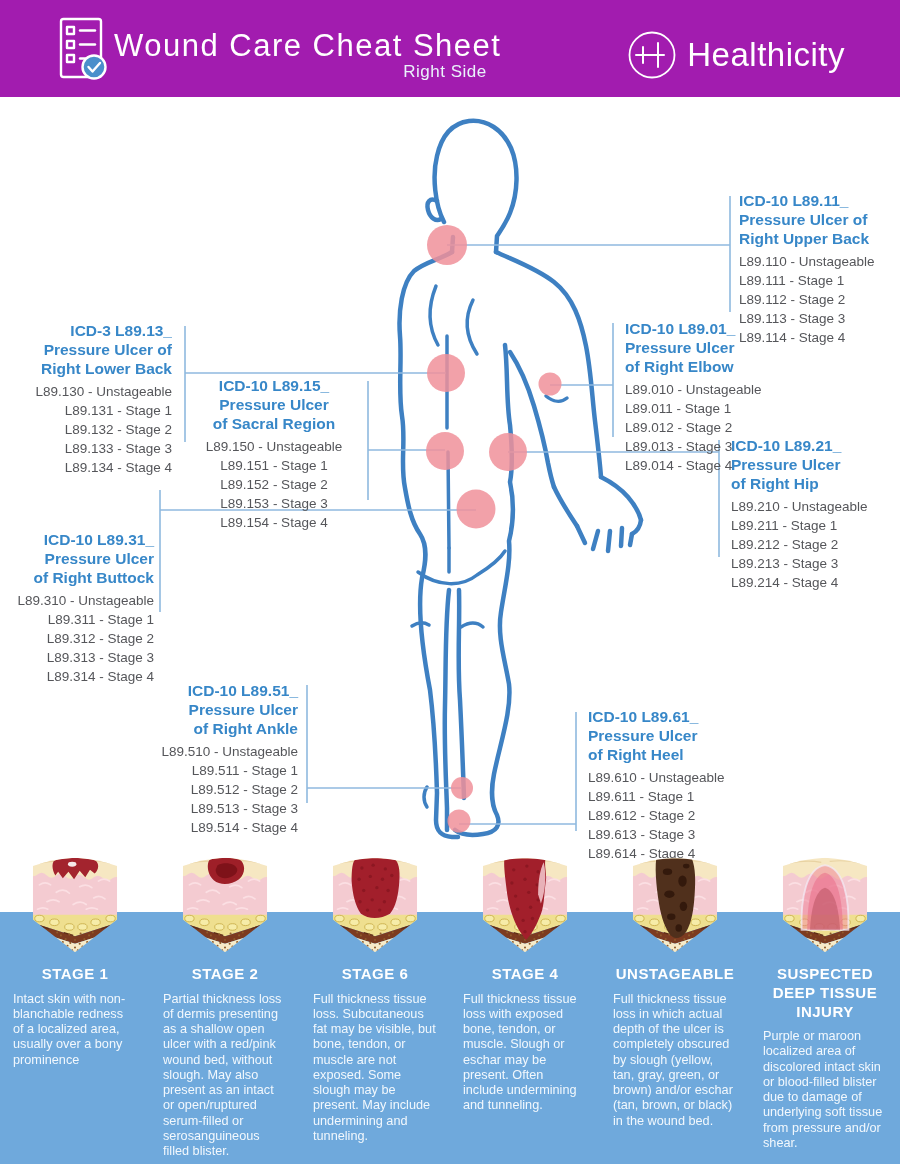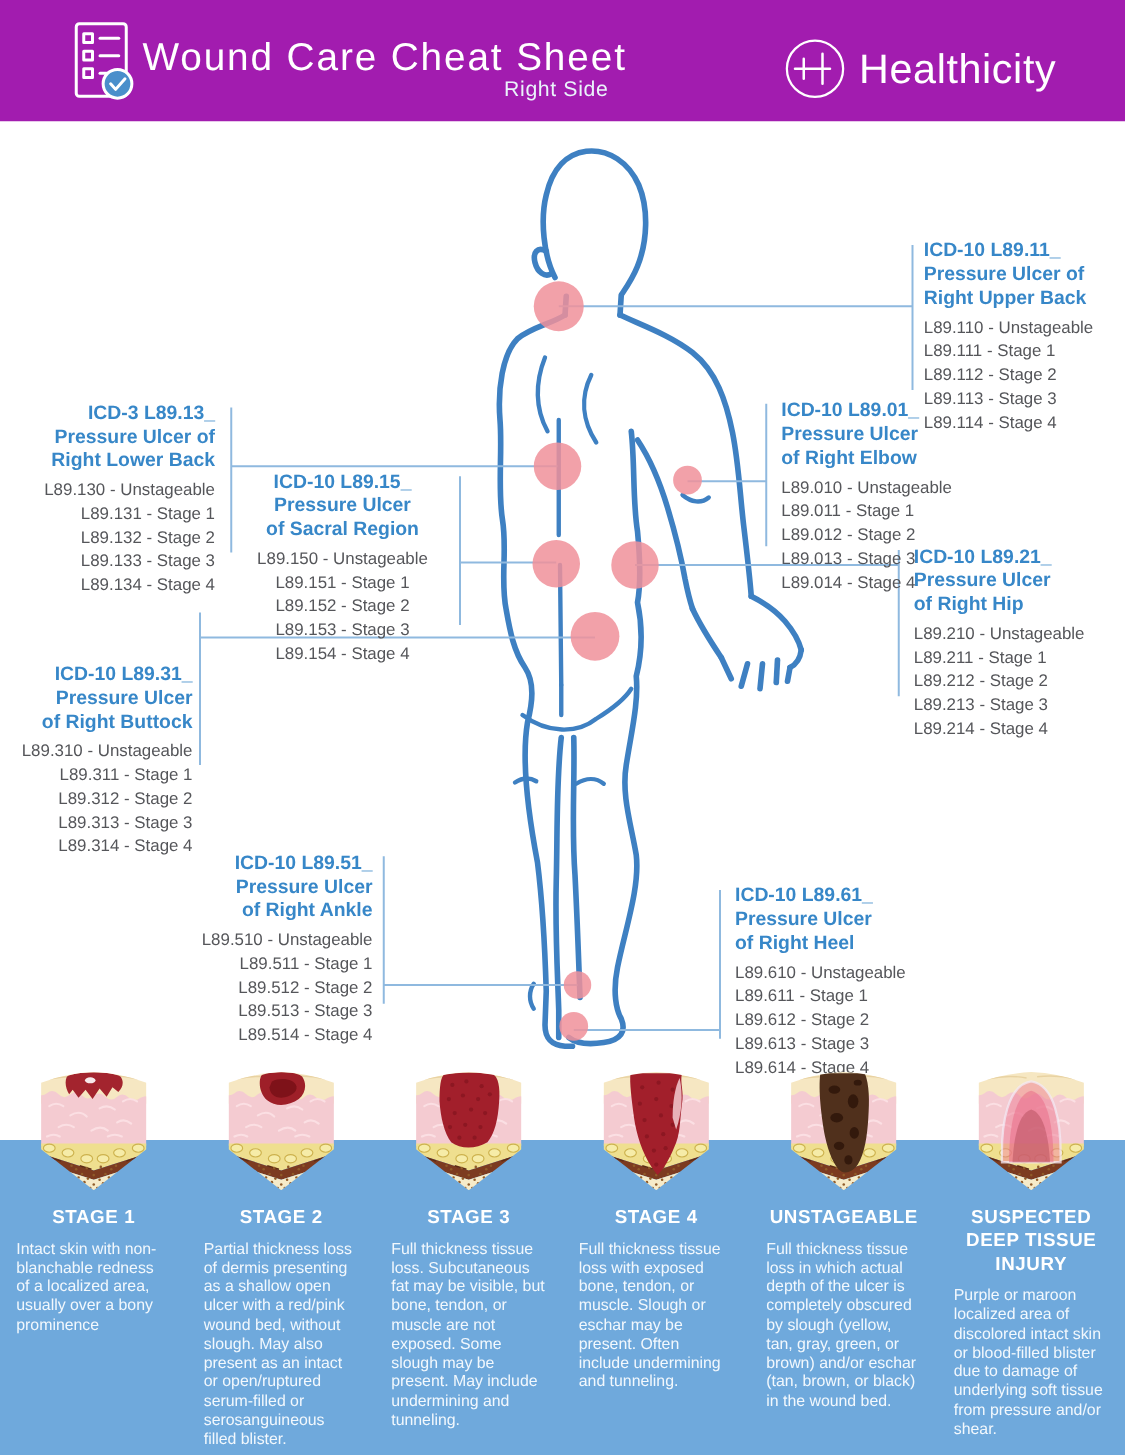--- a/index.html
+++ b/index.html
@@ -350,21 +350,21 @@
               <circle cx="52" cy="37" r="1.8"></circle>
             <circle cx="64" cy="40" r="1.8"></circle>
               <circle cx="34" cy="52" r="1.8"></circle>
               <circle cx="47" cy="50" r="1.8"></circle>
             <circle cx="60" cy="52" r="1.8"></circle>
               <circle cx="42" cy="61" r="1.8"></circle>
               <circle cx="55" cy="61" r="1.8"></circle>
           </g>
         </g>
       </svg>
-      <div class="stage-title">STAGE 3</div>
+      <div class="stage-title">STAGE 6</div>
       <div class="stage-desc">Full thickness tissue loss. Subcutaneous fat may be visible, but bone, tendon, or muscle are not exposed. Some slough may be present.  May include undermining and tunneling.</div>
     </div>
 
     <div class="stage-col">
       <svg class="stage-illustration" width="94" height="103" viewBox="0 0 100 110">
         <use href="#skin-base"></use>
         <g clip-path="url(#hexclip)">
           <path d="M28,6 L72,6 C70,14 74,22 72,32 C70,46 71,58 65,70 C61,80 56,88 51,93 L46,86 C38,74 33,58 31,44 C29,28 27,14 28,6 Z" fill="#A21F2B"></path>
           <g fill="#8C1722">
             <circle cx="38" cy="18" r="1.8"></circle>

